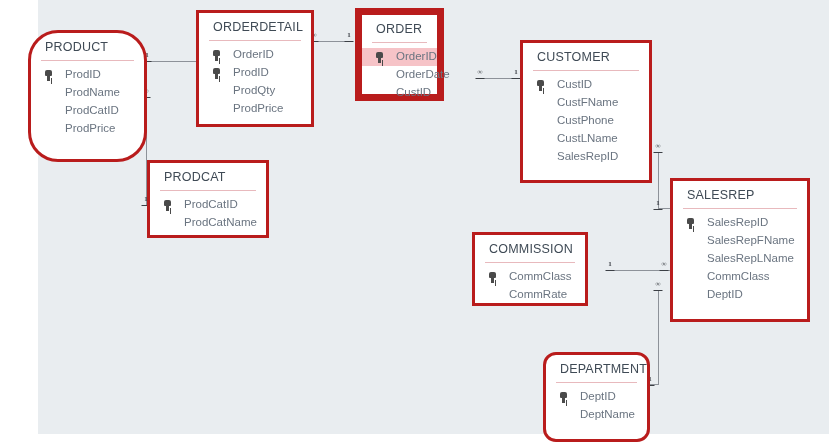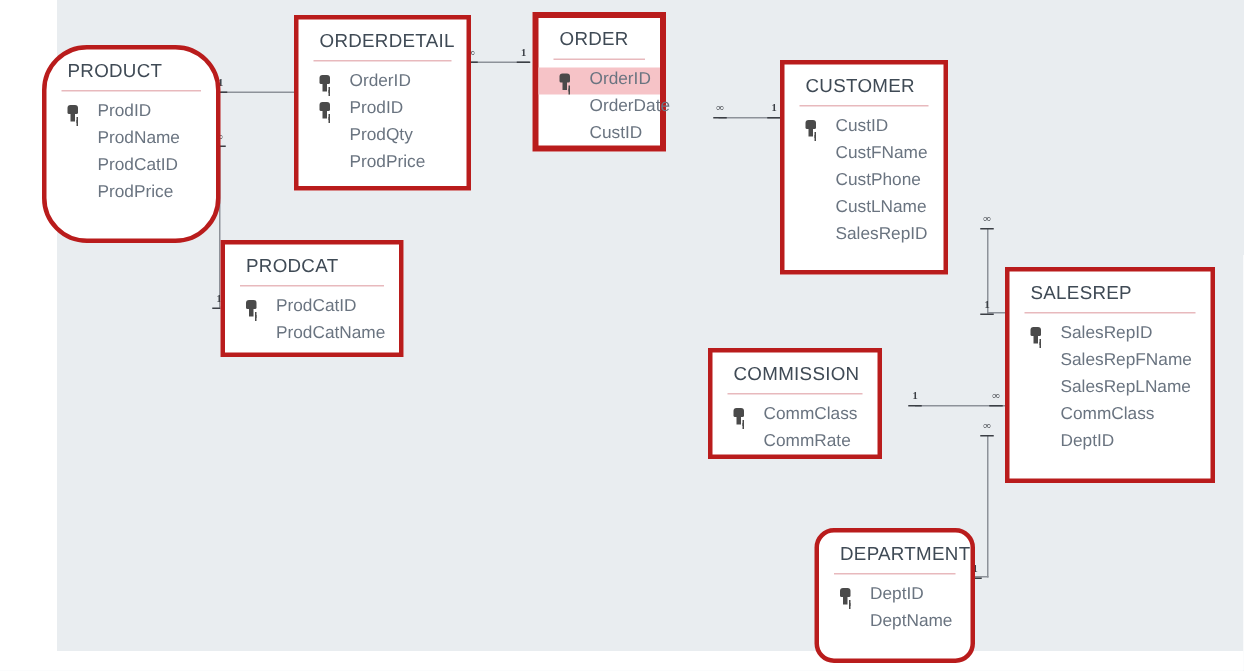--- a/index.html
+++ b/index.html
@@ -25,21 +25,21 @@
   }
 
   
   .entity {
     position: absolute;
     background: #ffffff;
     border: 3px solid #b91c1c;
     box-sizing: border-box;
   }
   .entity.selected {
-    border: 4px solid #b91c1c;
+    border: 7px solid #b91c1c;
     padding: 0;
   }
   .entity-title {
     font-size: 12.5px;
     color: #3f4a55;
     padding: 7px 0 6px 14px;
     letter-spacing: .2px;
     white-space: nowrap;
   }
   .entity-rule {
@@ -229,21 +229,21 @@
           <span class="field-keyslot"></span>
           <span class="field-name">OrderDate</span>
         </div>
         <div class="field">
           <span class="field-keyslot"></span>
           <span class="field-name">CustID</span>
         </div>
       </div>
     </div>
 
-    <div class="entity" style="left:482px; top:40px; width:112px; height:143px;">
+    <div class="entity" style="left:482px; top:40px; width:132px; height:143px;">
       <div class="entity-title">CUSTOMER</div>
       <div class="entity-rule"></div>
       <div class="fields">
         <div class="field">
           <span class="field-keyslot">
               <span class="key-icon"></span>
             </span>
           <span class="field-name">CustID</span>
         </div>
         <div class="field">

